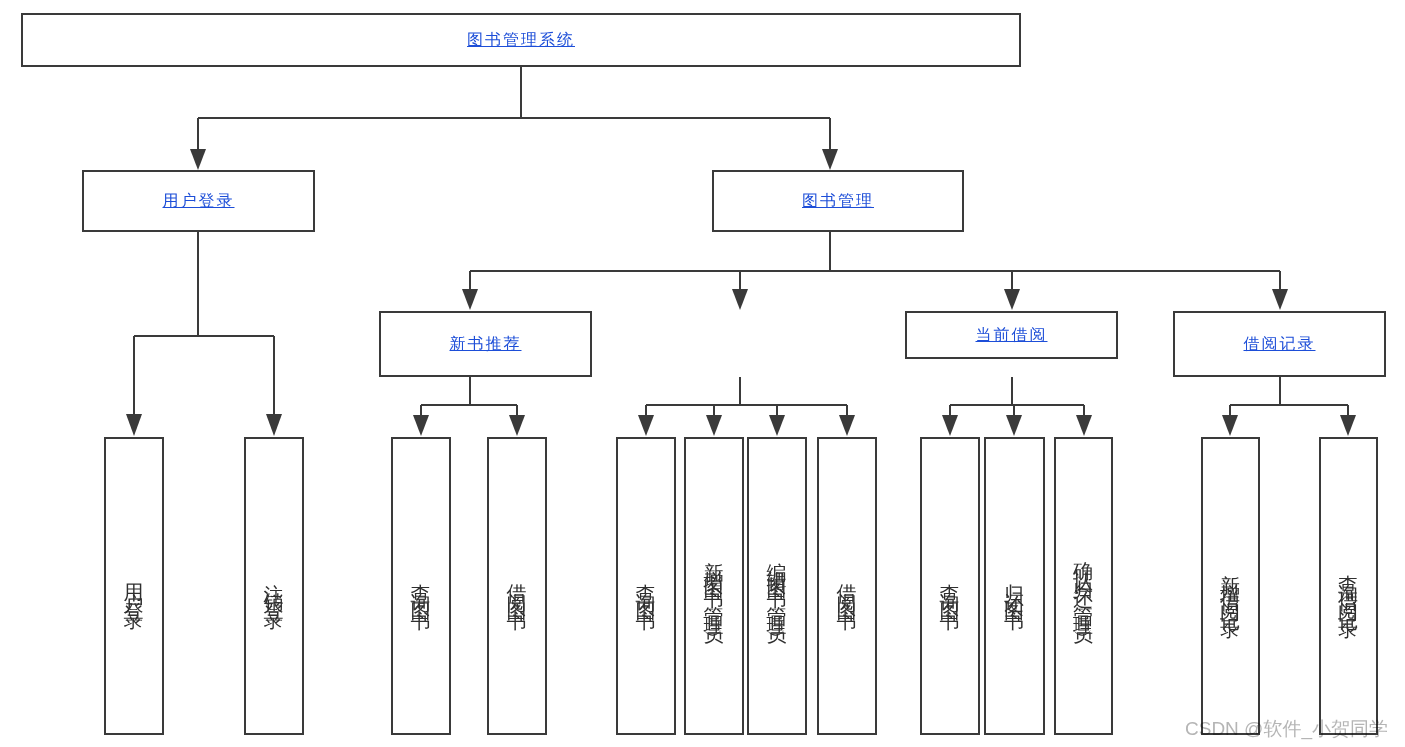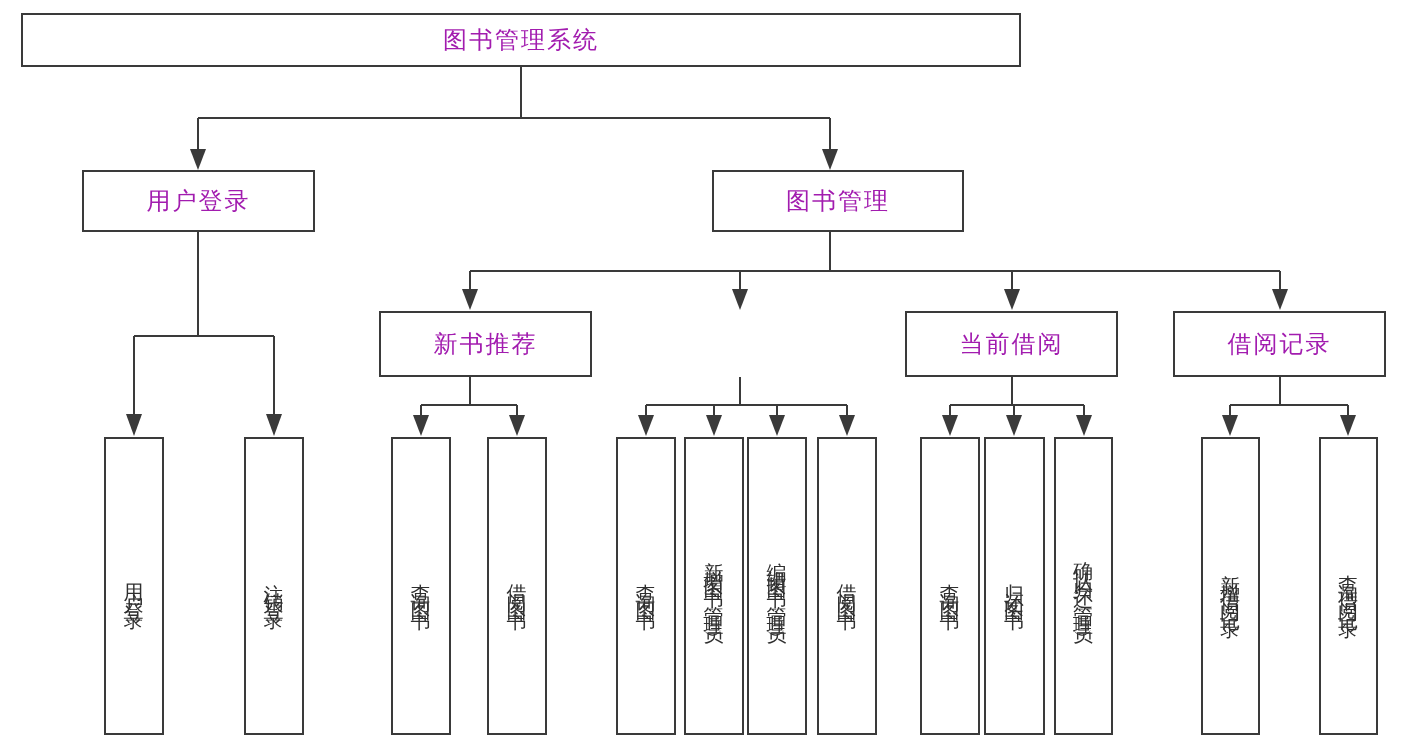--- a/index.html
+++ b/index.html
@@ -26,24 +26,25 @@
     position: absolute;
     box-sizing: border-box;
     background: #ffffff;
     border: 2px solid #3a3a3a;
     display: flex;
     align-items: center;
     justify-content: center;
     z-index: 2;
   }
   .node .lbl {
-    color: #a21caf;
-    font-size: 24px;
+    color: #1d4ed8;
+    font-size: 16px;
     letter-spacing: 2px;
     white-space: nowrap;
+    text-decoration: underline;
   }
   .node .vlbl {
     color: #2f2f2f;
     font-size: 20px;
     writing-mode: vertical-rl;
     text-orientation: mixed;
     letter-spacing: 9px;
     line-height: 1;
     white-space: nowrap;
   }
@@ -110,21 +111,21 @@
   <div class="node" style="left:82px;top:170px;width:233px;height:62px">
     <span class="lbl">用户登录</span>
   </div>
   <div class="node" style="left:712px;top:170px;width:252px;height:62px">
     <span class="lbl">图书管理</span>
   </div>
 
   <div class="node" style="left:379px;top:311px;width:213px;height:66px">
     <span class="lbl">新书推荐</span>
   </div>
-  <div class="node" style="left:905px;top:311px;width:213px;height:66px">
+  <div class="node" style="left:905px;top:311px;width:213px;height:48px">
     <span class="lbl">当前借阅</span>
   </div>
   <div class="node" style="left:1173px;top:311px;width:213px;height:66px">
     <span class="lbl">借阅记录</span>
   </div>
 
   <div class="node" style="left:104px;top:437px;width:60px;height:298px">
     <span class="vlbl">用户登录</span>
   </div>
   <div class="node" style="left:244px;top:437px;width:60px;height:298px">
@@ -161,14 +162,15 @@
     <span class="vlbl">确认归还（管理员）</span>
   </div>
 
   <div class="node" style="left:1201px;top:437px;width:59px;height:298px">
     <span class="vlbl">新增借阅记录</span>
   </div>
   <div class="node" style="left:1319px;top:437px;width:59px;height:298px">
     <span class="vlbl">查询借阅记录</span>
   </div>
 
+  <div class="watermark">CSDN @软件_小贺同学</div>
 
 </div>
 
 </body></html>

